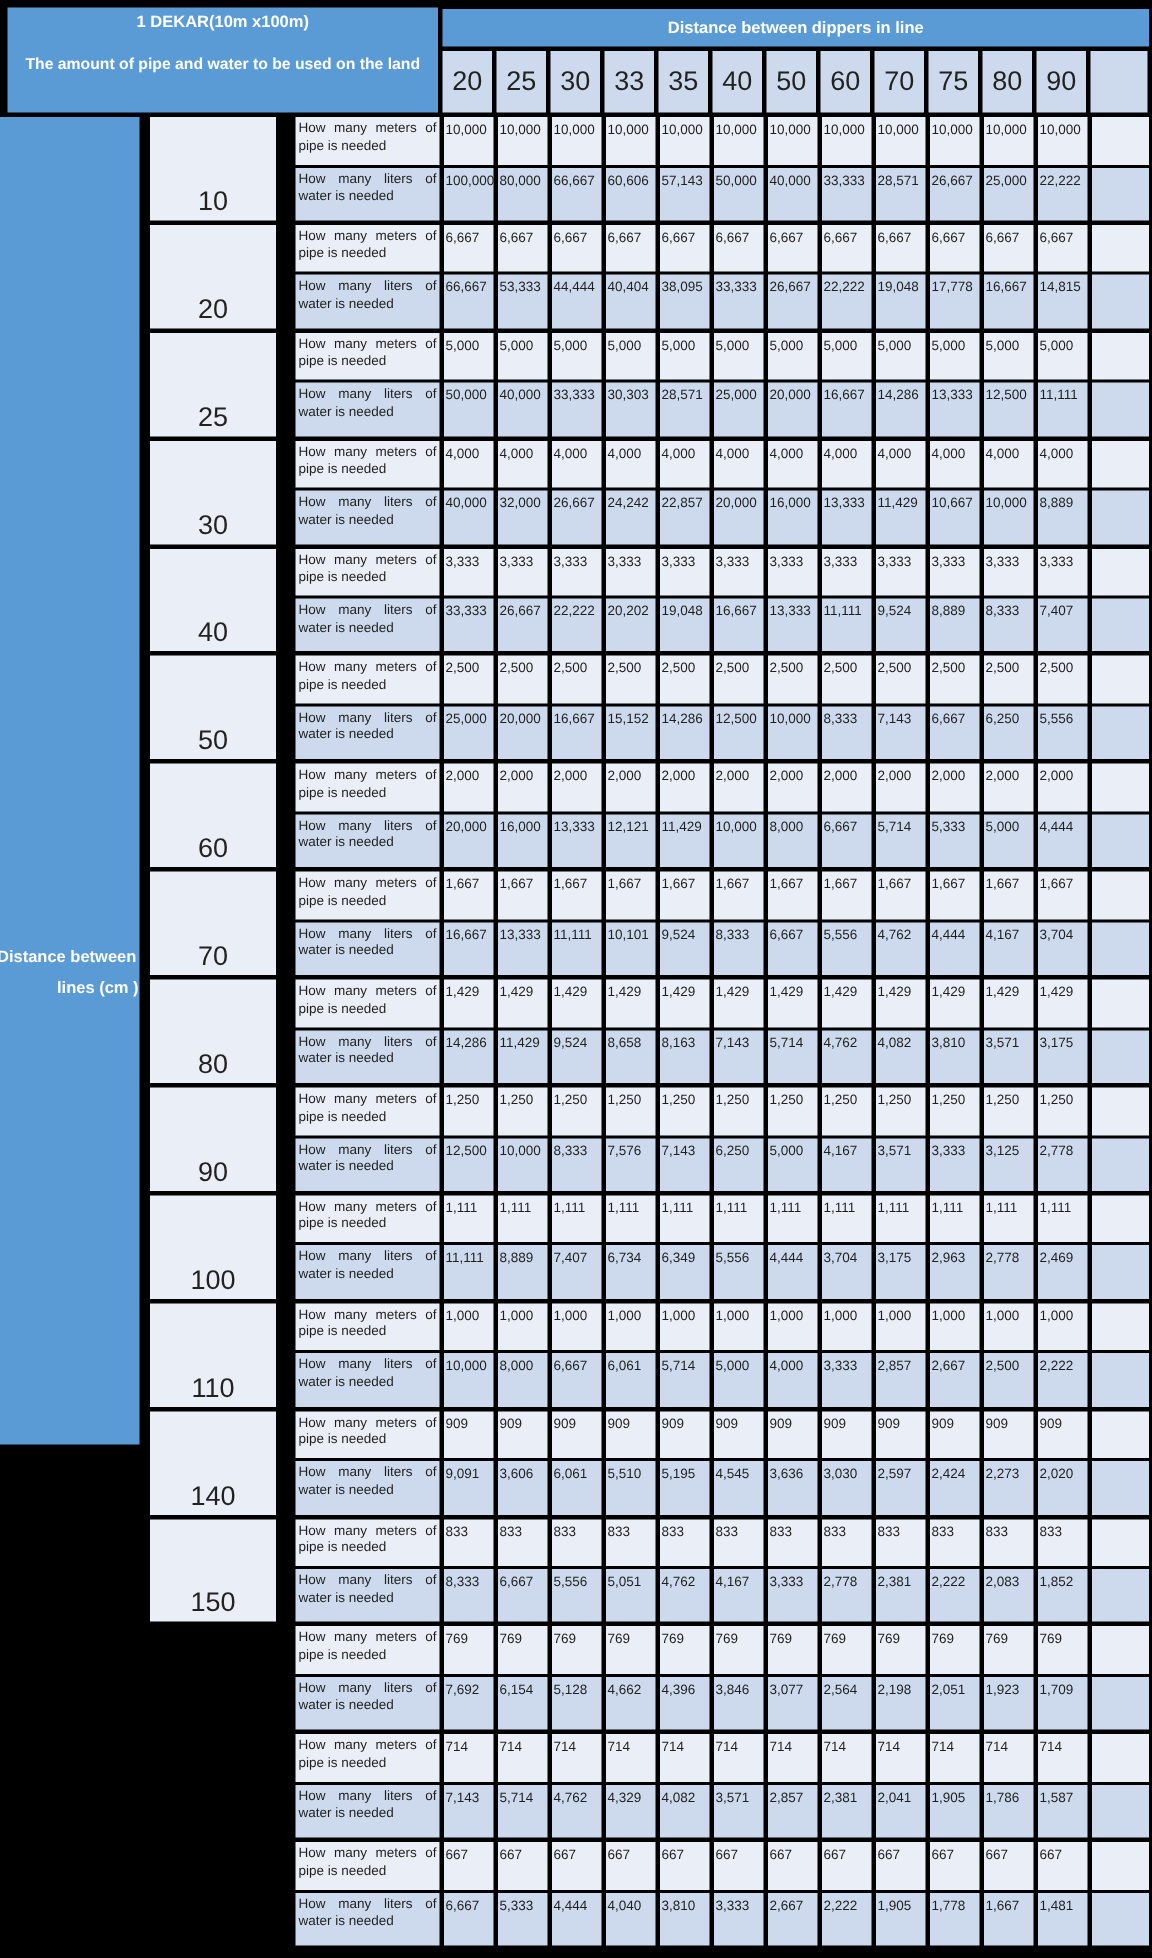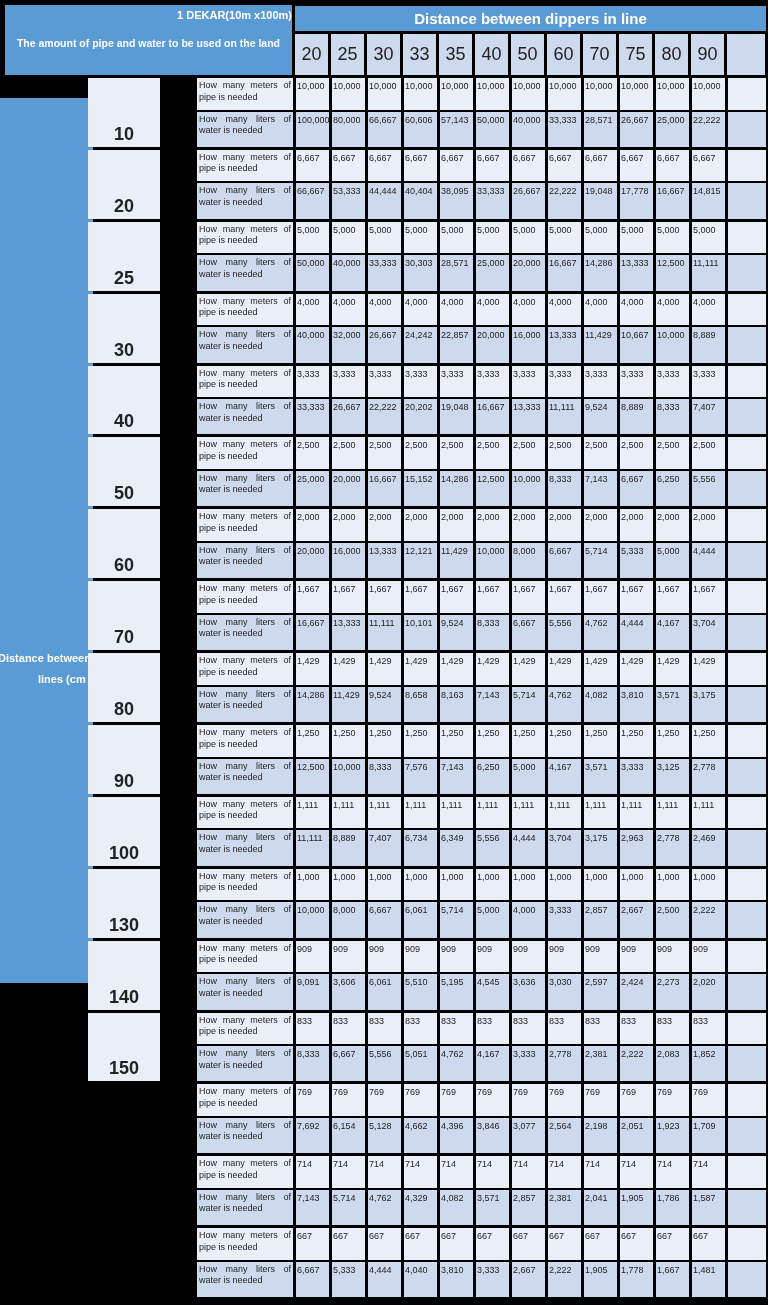--- a/index.html
+++ b/index.html
@@ -1,37 +1,37 @@
 <!DOCTYPE html>
 <html><head>
 <meta charset="utf-8">
 <style>
   html,body{margin:0;padding:0;background:#000;}
   .page{position:relative;width:768px;height:1305px;background:#000;overflow:hidden;
         font-family:"Liberation Sans",sans-serif;color:#1f1f1f;}
   
   .dekar-box{position:absolute;left:5px;top:5px;width:287px;height:70px;background:var(--blue);}
-  .dekar-title{position:absolute;top:4px;left:0;width:100%;text-align:right;
+  .dekar-title{position:absolute;top:4px;left:0;width:100%;text-align:center;
         color:#fff;font-weight:bold;font-size:11px;}
   .dekar-subtitle{position:absolute;top:32px;left:0;width:100%;text-align:center;
         color:#fff;font-weight:bold;font-size:10.5px;}
   .dippers-band{position:absolute;left:295px;top:6px;width:471px;height:25px;background:var(--blue);
         display:flex;align-items:center;justify-content:center;
-        color:#fff;font-weight:bold;font-size:15px;}
+        color:#fff;font-weight:bold;font-size:11px;}
   .dip-header-row{position:absolute;left:295px;top:34px;display:grid;
         grid-template-columns:repeat(12,33px) 38px;column-gap:3px;height:41px;}
   .hcell{background:var(--medium);display:flex;align-items:center;justify-content:center;
         font-size:18px;color:#222;}
   
-  .sidebar{position:absolute;left:0;top:78px;width:93px;height:885px;background:var(--blue);margin-top:20px;}
+  .sidebar{position:absolute;left:0;top:78px;width:93px;height:885px;background:var(--blue);}
   .sidebar-text{position:absolute;left:-2px;top:554px;color:#fff;font-weight:bold;
         font-size:11px;white-space:nowrap;}
   .sidebar-line2{margin-top:9px;padding-left:40px;}
   
-  .group-col{position:absolute;left:88px;top:78px;width:72px;font-weight:bold;}
+  .group-col{position:absolute;left:100px;top:78px;width:84px;}
   .glabel{height:68.9px;margin-bottom:3px;background:var(--light);
         display:flex;align-items:flex-end;justify-content:center;
         font-size:18px;color:#222;padding-bottom:2px;box-sizing:border-box;}
   
   .rows-area{position:absolute;left:197px;top:78px;width:569px;}
   .group{height:71.9px;display:flex;flex-direction:column;
         padding-bottom:3px;box-sizing:border-box;}
   .row{display:grid;grid-template-columns:96px repeat(12,33px) 38px;column-gap:3px;}
   .row.pipe{height:31.5px;margin-bottom:2px;}
   .row.water{flex:1;}
@@ -83,21 +83,21 @@
       <div class="glabel">20</div>
       <div class="glabel">25</div>
       <div class="glabel">30</div>
       <div class="glabel">40</div>
       <div class="glabel">50</div>
       <div class="glabel">60</div>
       <div class="glabel">70</div>
       <div class="glabel">80</div>
       <div class="glabel">90</div>
       <div class="glabel">100</div>
-      <div class="glabel">130</div>
+      <div class="glabel">110</div>
       <div class="glabel">140</div>
       <div class="glabel">150</div>
     </div>
 
   <div class="rows-area" id="rowsArea">
       <div class="group">
         <div class="row pipe">
           <div class="lbl">How many meters of pipe is needed</div>
           <div class="val">10,000</div>
           <div class="val">10,000</div>

